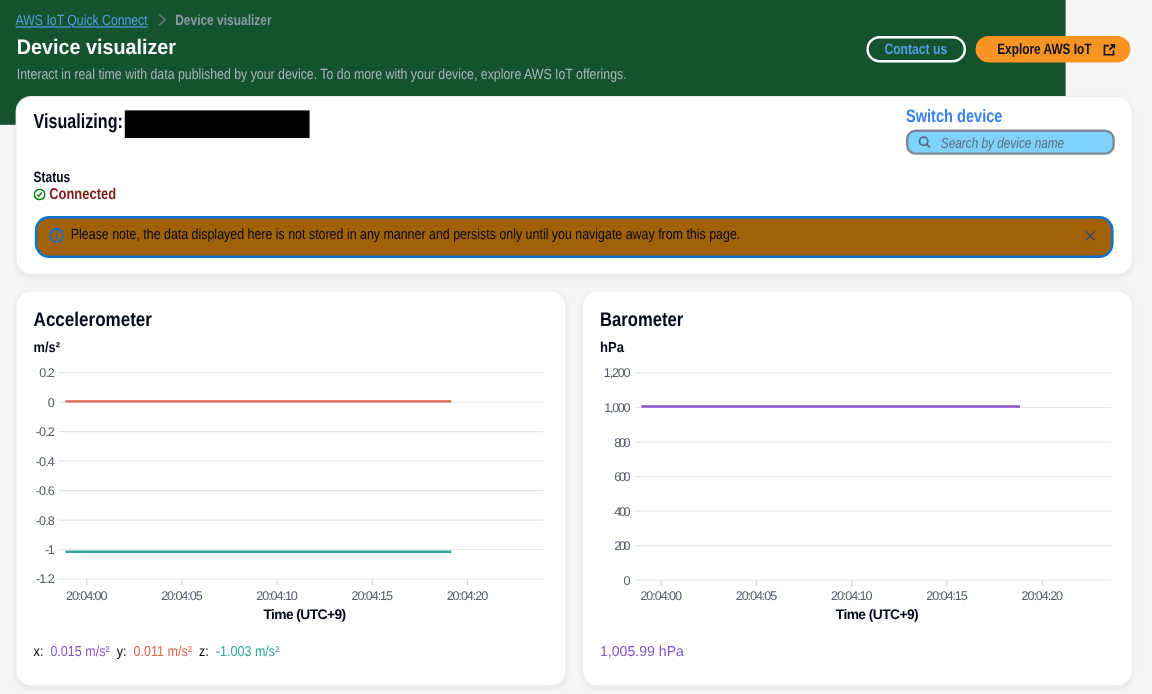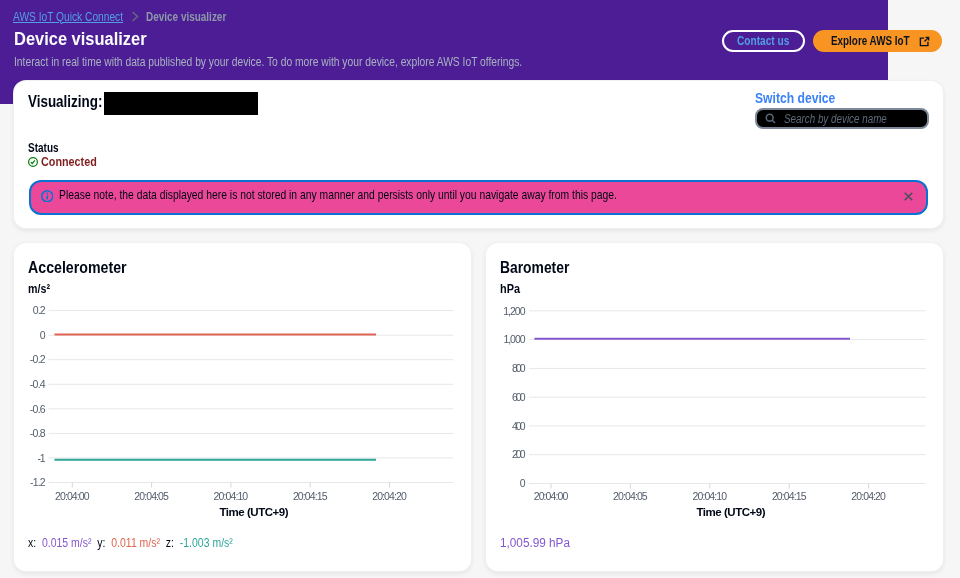--- a/index.html
+++ b/index.html
@@ -1,19 +1,19 @@
 <!DOCTYPE html>
 <html><head>
 <meta charset="utf-8">
 <style>
   * { margin:0; padding:0; box-sizing:border-box; -webkit-font-smoothing:antialiased; }
   html,body { width:960px; height:578px; overflow:hidden; }
   body { font-family:"Liberation Sans", sans-serif; background:#f6f6f6; position:relative; }
   .sx { display:inline-block; transform:scaleX(0.84); transform-origin:0 50%; white-space:nowrap; }
-  .hero { position:absolute; left:0; top:0; width:888px; height:104px; background:#4c1d95; }
+  .hero { position:absolute; left:0; top:0; width:888px; height:104px; background:#14532d; }
   .crumb { position:absolute; left:13px; top:9.5px; font-size:12.3px; }
   .crumb .sx { transform:scaleX(0.83); }
   .crumb a { color:#539fe5; text-decoration:underline; }
   .sep { position:absolute; left:131px; top:11px; }
   .crumb2 { position:absolute; left:146px; top:9.5px; font-size:12.3px; color:#8d99a8; font-weight:bold; }
   .crumb2 .sx { transform:scaleX(0.81); }
   .hero h1 { position:absolute; left:13.5px; top:29px; font-size:17.5px; font-weight:bold; color:#fbfbfb; }
   .hero h1 .sx { transform:scaleX(0.94); }
   .hero .sub { position:absolute; left:13.5px; top:54.5px; font-size:12.3px; color:#a9b4c0; }
   .btn-contact { position:absolute; left:722px; top:30px; width:83px; height:22px; border:2px solid #ffffff; border-radius:12px; color:#539fe5; font-weight:bold; font-size:12.5px; background:transparent; }
@@ -22,28 +22,28 @@
   .btn-explore .sx { position:absolute; left:18px; top:3.5px; transform:scaleX(0.79); }
   .card { position:absolute; background:#fff; border-radius:12px; box-shadow:0 0 0 1px #eff0f0, 0 2px 4px 1px rgba(0,28,36,0.07); }
   #card1 { left:14px; top:81px; width:929px; height:147px; }
   #card2 { left:14px; top:243px; width:457px; height:328px; }
   #card3 { left:486px; top:243px; width:457px; height:328px; }
   .viz { position:absolute; left:14.3px; top:11px; font-size:17px; font-weight:bold; color:#000716;text-align:center; }
   .viz .sx { transform:scaleX(0.79); }
   .redact { position:absolute; left:90px; top:11px; width:154px; height:23px; background:#000; }
   .switchlbl { position:absolute; left:741px; top:8px; font-size:15px; font-weight:bold; color:#3b82f6; }
   .switchlbl .sx { transform:scaleX(0.81); }
-  .search { position:absolute; left:741px; top:26.5px; width:173.5px; height:21.5px; border:2px solid #7d8998; border-radius:8px; background:#000000;text-decoration:underline; }
+  .search { position:absolute; left:741px; top:26.5px; width:173.5px; height:21.5px; border:2px solid #7d8998; border-radius:8px; background:#7dd3fc;text-decoration:underline; }
   .search .ph { position:absolute; left:27px; top:2px; font-size:12.3px; font-style:italic; color:#5f6b7a; }
   .search .ph .sx { transform:scaleX(0.8); }
   .statuslbl { position:absolute; left:14.3px; top:59.5px; font-size:12.5px; font-weight:bold; color:#000716; }
   .statuslbl .sx { transform:scaleX(0.80); }
   .connected { position:absolute; left:14.3px; top:72.8px; font-size:13px; color:#7f1d1d;font-weight:bold; }
   .connected .sx { transform:scaleX(0.83); }
-  .alert { position:absolute; left:15px; top:99px; width:899px; height:34.5px; border:2px solid #0972d3; border-radius:12px; background:#ec4899;padding-left:41px; }
+  .alert { position:absolute; left:15px; top:99px; width:899px; height:34.5px; border:2px solid #0972d3; border-radius:12px; background:#a16207;padding-left:41px; }
   .alert .txt { position:absolute; left:27.6px; top:5.5px; font-size:12.4px; color:#000716; }
   .alert .txt .sx { transform:scaleX(0.835); }
   .chart-title { position:absolute; left:14.3px; top:15px; font-size:16.5px; font-weight:bold; color:#000716; }
   #card2 .chart-title .sx { transform:scaleX(0.86); }
   #card3 .chart-title .sx { transform:scaleX(0.84); }
   .chart-unit { position:absolute; left:14.3px; top:38.5px; font-size:12px; font-weight:bold; color:#000716; }
   #card2 .chart-unit .sx { transform:scaleX(0.89); }
   #card3 .chart-unit .sx { transform:scaleX(0.91); }
   .legend { position:absolute; left:14.3px; top:293.3px; font-size:12px; color:#000716; }
   #card2 .legend .sx { transform:scaleX(0.873); }

